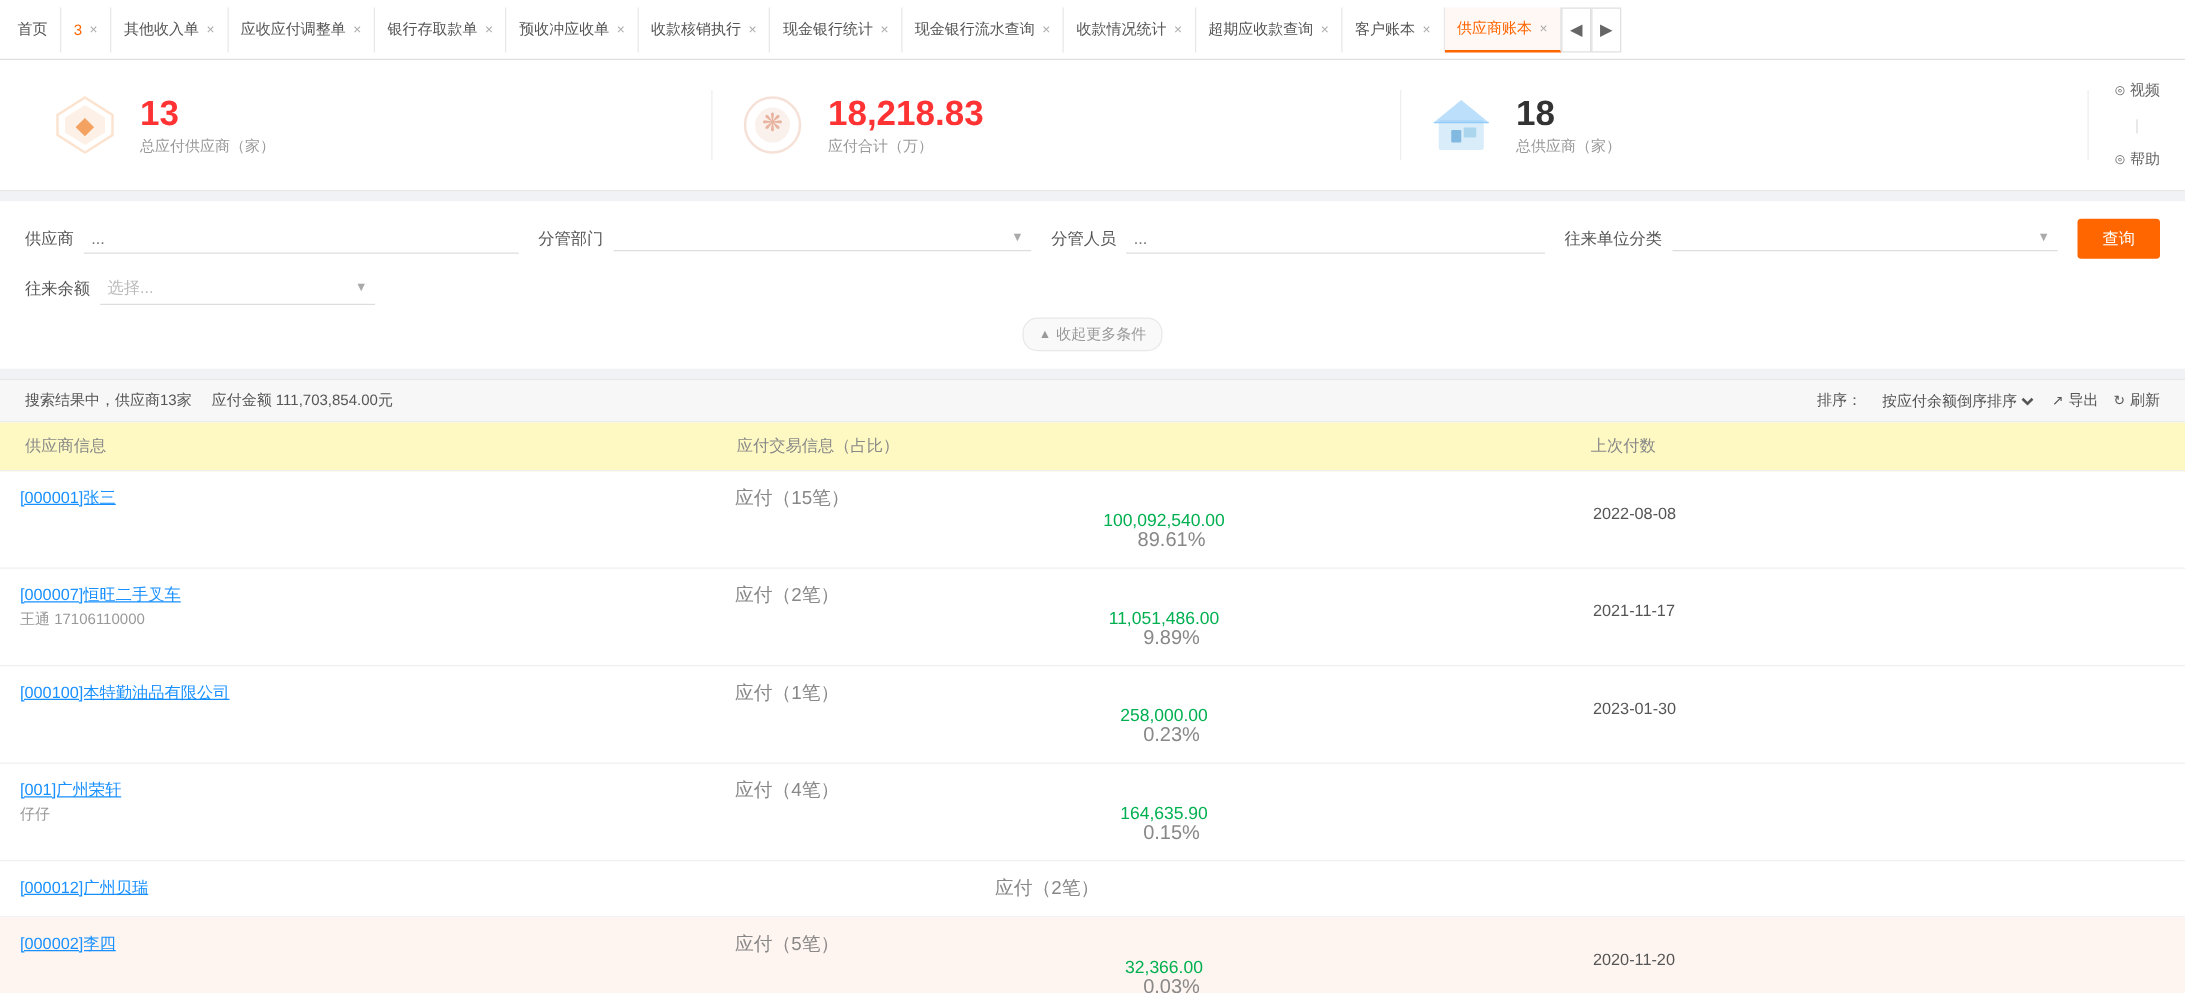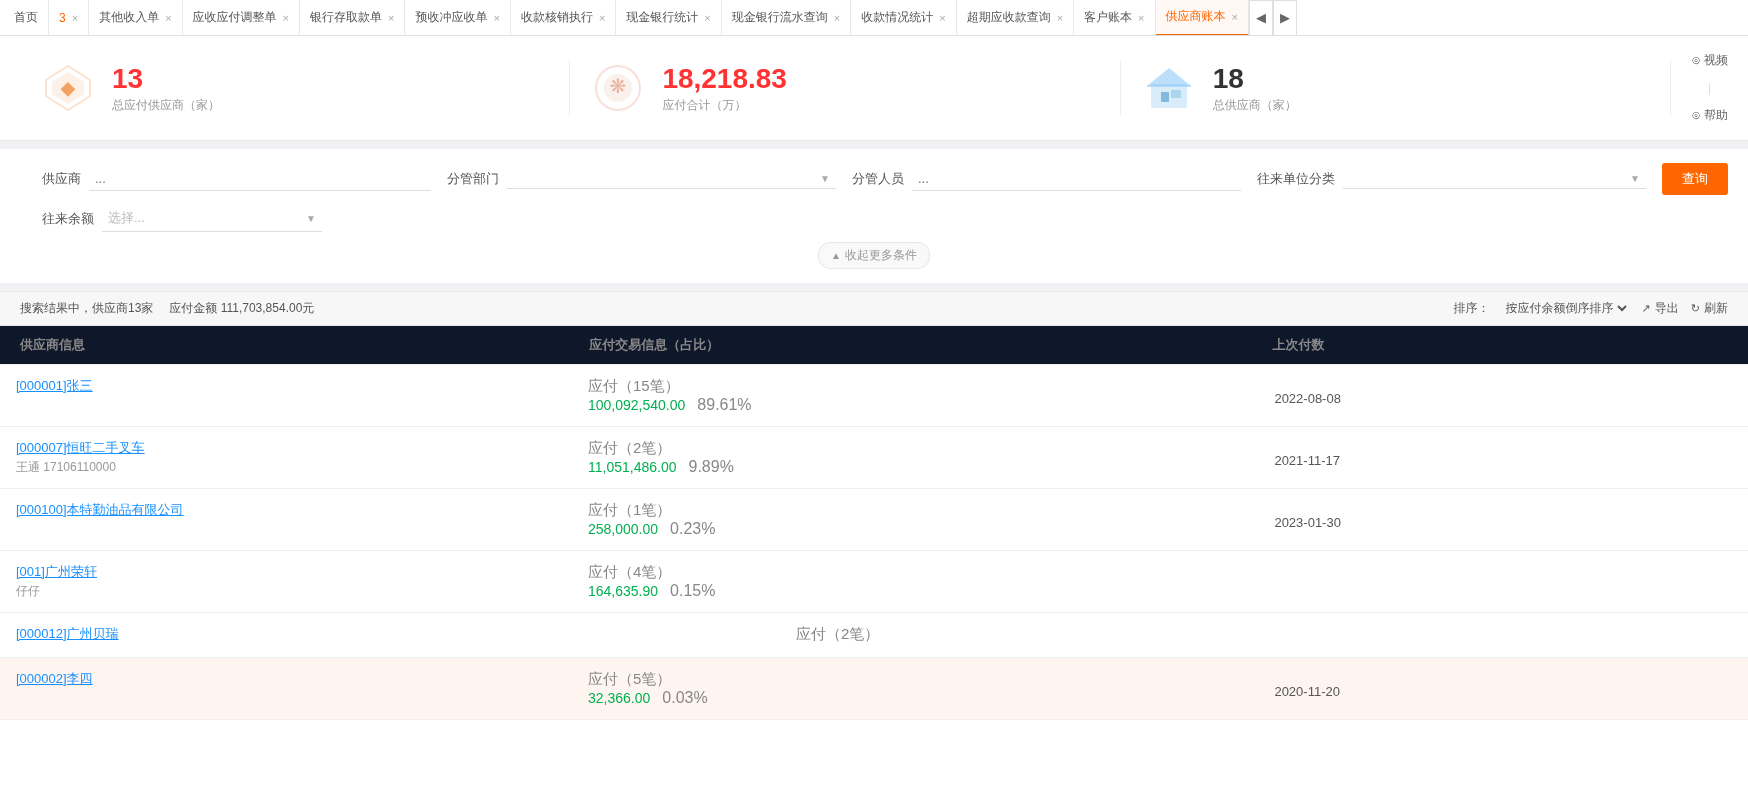--- a/index.html
+++ b/index.html
@@ -4,21 +4,21 @@
   <style>
     * { box-sizing: border-box; margin: 0; padding: 0; }
     body { font-family: 'Microsoft YaHei', Arial, sans-serif; font-size: 13px; background: #f0f2f5; color: #333; }
 
     
     .top-nav {
       display: flex;
       align-items: center;
       background: #fff;
       border-bottom: 1px solid #e0e0e0;
-      height: 36px;
+      height: 48px;
       overflow: hidden;
       padding: 0 4px;
     }
     .nav-tab {
       display: flex;
       align-items: center;
       padding: 0 10px;
       height: 36px;
       white-space: nowrap;
       font-size: 12px;
@@ -97,21 +97,20 @@
       background: #fff;
       padding: 14px 20px;
       margin: 8px 0 0 0;
     }
     .filter-row {
       display: flex;
       align-items: center;
       gap: 16px;
       margin-bottom: 10px;
       flex-wrap: wrap;
-      margin-left: 22px;
     }
     .filter-item {
       display: flex;
       align-items: center;
       gap: 8px;
       flex: 1;
       min-width: 200px;
     }
     .filter-label {
       font-size: 13px;
@@ -170,45 +169,45 @@
       justify-content: space-between;
       background: #f7f7f7;
       padding: 8px 20px;
       font-size: 12px;
       color: #555;
       border-top: 1px solid #e8e8e8;
       border-bottom: 1px solid #e8e8e8;
       margin-top: 8px;
     }
     .result-bar-left { display: flex; gap: 16px; align-items: center; }
-    .result-bar-right { display: flex; align-items: flex-start; gap: 12px; }
+    .result-bar-right { display: flex; align-items: flex-end; gap: 12px; }
     .sort-label { color: #555; font-size: 12px; }
     .sort-select { border: none; background: transparent; font-size: 12px; color: #555; cursor: pointer; }
     .action-btn {
       display: flex;
       align-items: center;
       gap: 4px;
       font-size: 12px;
       color: #555;
       cursor: pointer;
     }
 
     
     .main-content {
       background: #fff;
       margin: 0;
     }
     .table-header {
       display: flex;
       padding: 10px 20px;
-      background: #0f172a;
+      background: #fef9c3;
       border-bottom: 1px solid #eee;
       font-size: 13px;
       color: #888;
-      font-weight: 700;
+      font-weight: 400;
     }
     .col-supplier { flex: 2.5; }
     .col-transaction { flex: 3; }
     .col-lastpay { flex: 2; text-align: left; }
 
     .table-row {
       display: flex;
       padding: 12px 16px;
       border-bottom: 1px solid #f0f0f0;
       align-items: flex-start;
@@ -231,21 +230,21 @@
 
     .transaction-info { flex: 3; }
     .tx-label { font-size: 15px; color: #888; }
     .tx-amount {
       font-size: 14px;
       color: #00b050;
       font-weight: 500;
       cursor: pointer;
     }
     .tx-percent { font-size: 16px; color: #888; margin-left: 12px; }
-    .tx-row { display: flex; align-items: center; }
+    .tx-row { display: flex; align-items: center; flex-direction: column; }
 
     .last-pay { flex: 2; font-size: 13px; color: #555; padding-top: 14px; }
 
     
     .content-area { height: calc(794px - 36px - 90px - 100px - 42px - 36px); overflow-y: auto; }
     .content-area::-webkit-scrollbar { width: 6px; }
     .content-area::-webkit-scrollbar-thumb { background: #ddd; border-radius: 3px; }
   </style>
 </head>
 <body>

